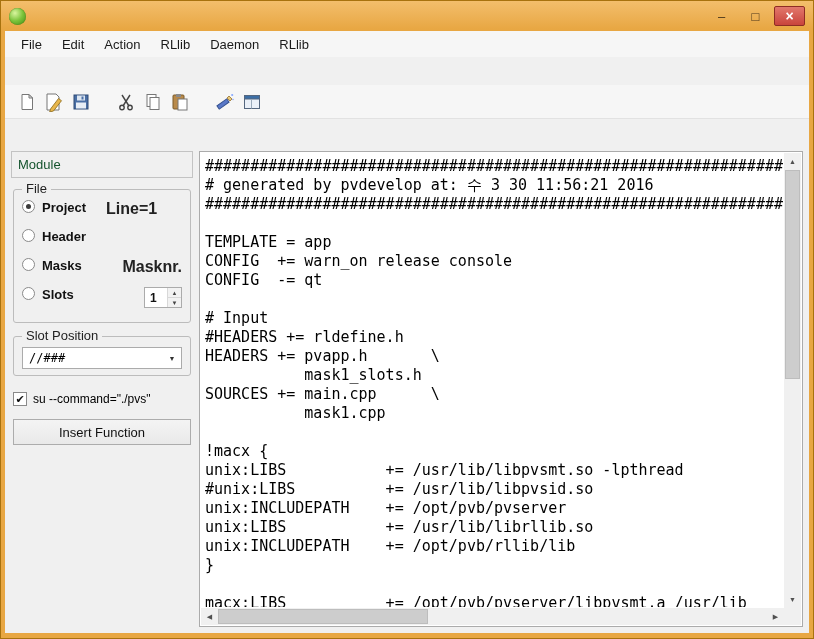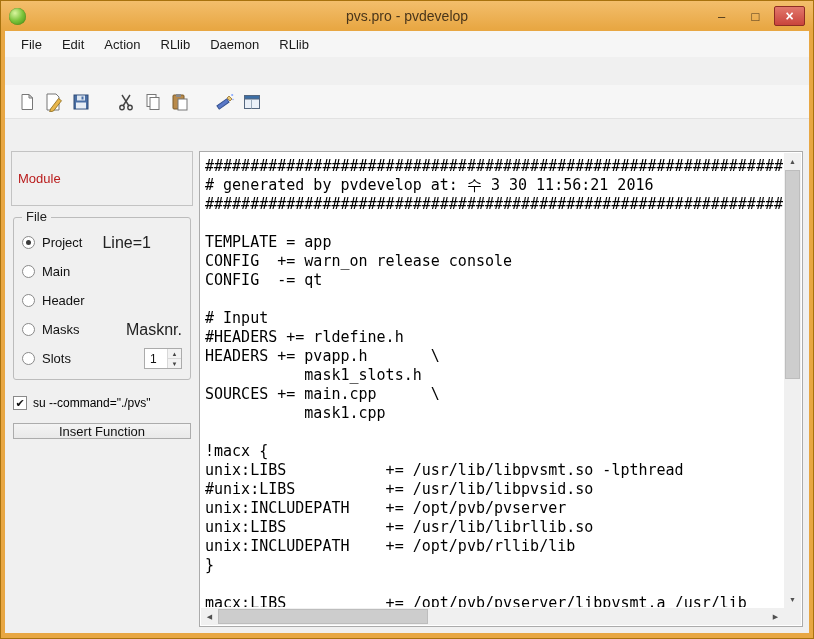--- a/index.html
+++ b/index.html
@@ -33,26 +33,26 @@
   .toolbar { height:34px; background:#F6F6F6; display:flex; align-items:center;
              padding-left:8px; border-bottom:1px solid #E2E2E2; }
   .tbtn { width:27px; height:27px; display:flex; align-items:center; justify-content:center; }
   .tgap { width:18px; }
 
   .content { flex:1; display:flex; padding:4px 6px 6px; min-height:0; }
 
   
   .sidebar { width:182px; margin-right:6px; display:flex; flex-direction:column; min-height:0; }
   .dock-title { border:1px solid #C3C3C3; background:#F0F0F0; font-size:13px;
-                padding:19px 6px; color:#b91c1c; }
+                padding:5px 6px; color:#14532d; }
   .groupbox { border:1px solid #BCBCBC; border-radius:3px; margin:11px 2px 2px;
               padding:10px 8px 6px; position:relative; }
   .legend { position:absolute; top:-9px; left:8px; background:#F0F0F0;
             padding:0 4px; font-size:13px; color:#222; }
-  .opt-row { display:flex; align-items:center; height:29px; font-size:13px; color:#111; }
+  .opt-row { display:flex; height:29px; font-size:13px; color:#111;font-weight:bold; }
   .radio { width:13px; height:13px; border:1px solid #8A8A8A; border-radius:50%;
            background:#fff; margin-right:7px; position:relative; flex:none; }
   .radio.checked::after { content:""; position:absolute; left:3px; top:3px; right:3px; bottom:3px;
                           border-radius:50%; background:#3A3A3A; }
   .opt-extra { font-size:16px; color:#222; }
   .ml20 { margin-left:20px; }
   .mla  { margin-left:auto; }
   .spin { margin-left:auto; width:38px; height:21px; border:1px solid #ABABAB;
           background:#fff; display:flex; }
   .spin-val { flex:1; font-size:12px; padding:3px 0 0 5px; }
@@ -60,21 +60,21 @@
   .spin-btn { flex:1; font-size:6px; color:#444; display:flex; align-items:center;
               justify-content:center; background:#F2F2F2; }
   .spin-btn + .spin-btn { border-top:1px solid #D8D8D8; }
   .combo { height:22px; border:1px solid #ABABAB; background:#fff; display:flex;
            align-items:center; }
   .combo-val { flex:1; padding-left:6px; font-family:"DejaVu Sans Mono",monospace; font-size:12px; }
   .combo-arrow { width:18px; font-size:7px; color:#333; text-align:center; }
   .check-row { display:flex; align-items:center; margin:14px 2px 0; font-size:12px; gap:6px; }
   .checkbox { width:14px; height:14px; border:1px solid #8A8A8A; background:#fff;
               font-size:11px; line-height:12px; text-align:center; color:#111; flex:none; }
-  .btn { margin:13px 2px 0; height:16px; border:1px solid #ACACAC;
+  .btn { margin:13px 2px 0; height:26px; border:1px solid #ACACAC;
          background:linear-gradient(#F4F4F4,#E9E9E9); font-size:13px; color:#111;
          display:flex; align-items:center; justify-content:center; }
   .widget-names { margin-top:auto; }
 
   
   .editor-wrap { flex:1; position:relative; background:#fff; border:1px solid #ABABAB; min-width:0; }
   .code { position:absolute; left:2px; top:2px; right:19px; bottom:19px; overflow:hidden;
           font-family:"DejaVu Sans Mono",monospace; font-size:15px; line-height:19px;
           padding:3px 0 0 3px; white-space:pre; color:#000; }
   .vscroll { position:absolute; top:1px; right:1px; bottom:18px; width:17px; background:#F0F0F0; }
@@ -89,21 +89,20 @@
   .hthumb { position:absolute; top:1px; bottom:1px; left:17px; width:36%;
             background:#CDCDCD; border:1px solid #BDBDBD; }
 </style>
 </head>
 <body>
 
 <div class="window">
 
   <div class="titlebar">
     <div class="app-icon"></div>
-    <div class="title">pvs.pro - pvdevelop</div>
     <div class="win-controls">
       <div class="wbtn">–</div>
       <div class="wbtn">□</div>
       <div class="wbtn close">×</div>
     </div>
   </div>
 
   <div class="client">
 
     <div class="menubar">
@@ -186,24 +185,20 @@
 
         <div class="groupbox">
           <div class="legend">File</div>
 
           <div class="opt-row">
             <span class="radio checked"></span>
             <span>Project</span>
             <span class="opt-extra ml20">Line=1</span>
           </div>
 
-          <div class="opt-row">
-            <span class="radio"></span>
-            <span>Main</span>
-          </div>
 
           <div class="opt-row">
             <span class="radio"></span>
             <span>Header</span>
           </div>
 
           <div class="opt-row">
             <span class="radio"></span>
             <span>Masks</span>
             <span class="opt-extra mla">Masknr.</span>
@@ -215,20 +210,27 @@
             <div class="spin">
               <div class="spin-val">1</div>
               <div class="spin-btns">
                 <div class="spin-btn">▲</div>
                 <div class="spin-btn">▼</div>
               </div>
             </div>
           </div>
         </div>
 
+        <div class="groupbox">
+          <div class="legend">Slot Position</div>
+          <div class="combo">
+            <div class="combo-val">//###</div>
+            <div class="combo-arrow">▼</div>
+          </div>
+        </div>
 
         <div class="check-row">
           <span class="checkbox">✔</span>
           <span>su --command="./pvs"</span>
         </div>
 
         <div class="btn">Insert Function</div>
 
       </div>
 

